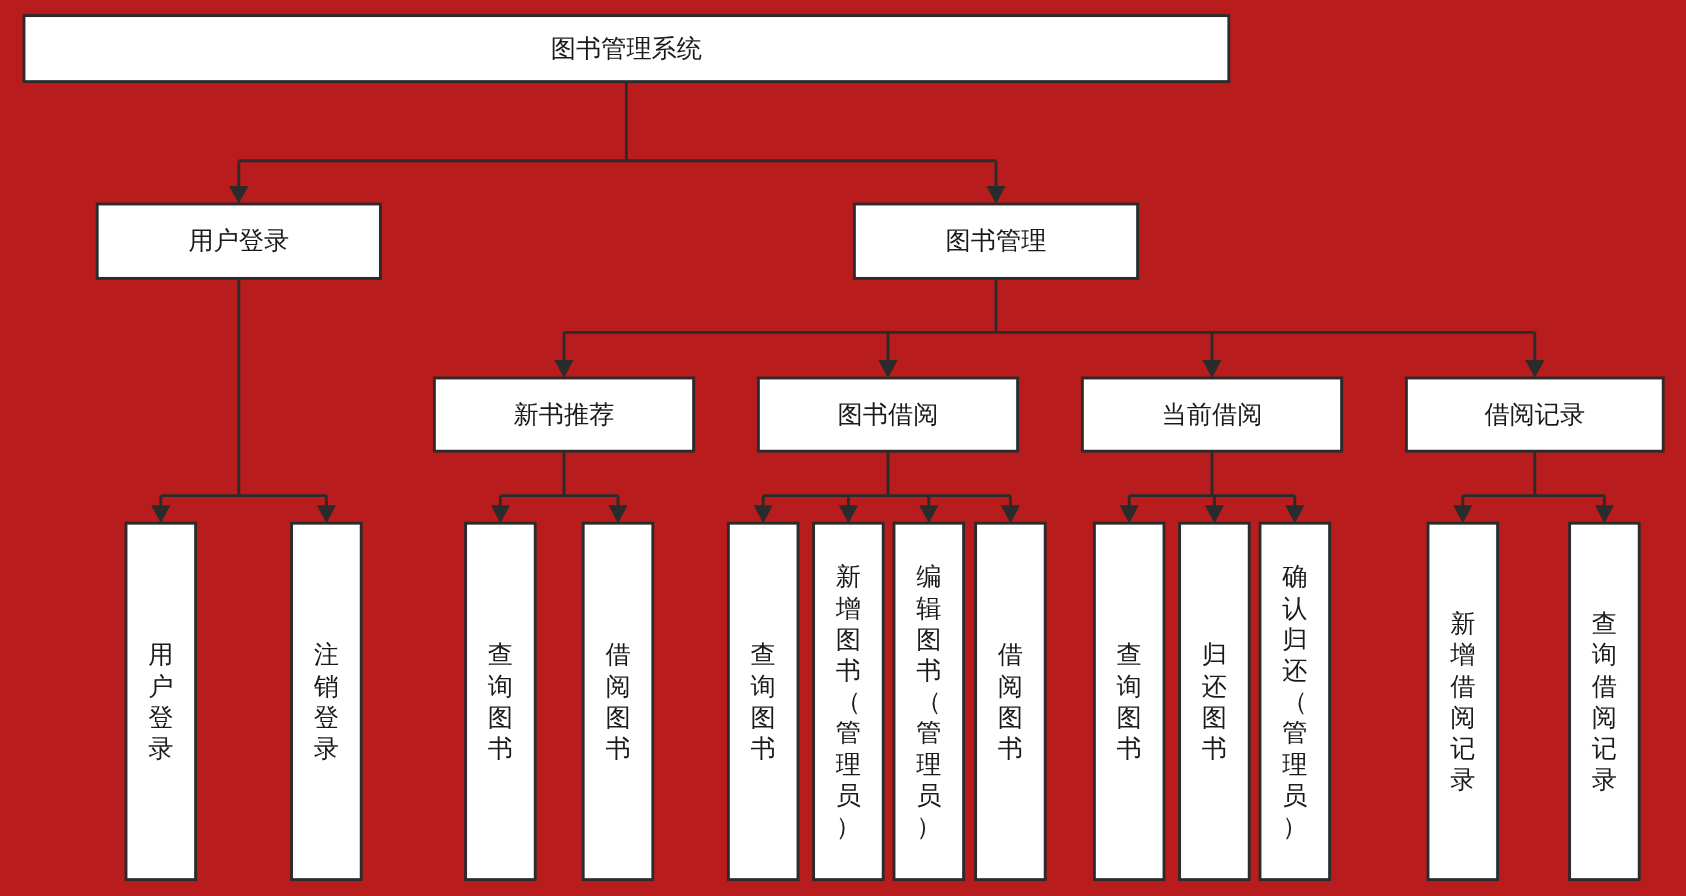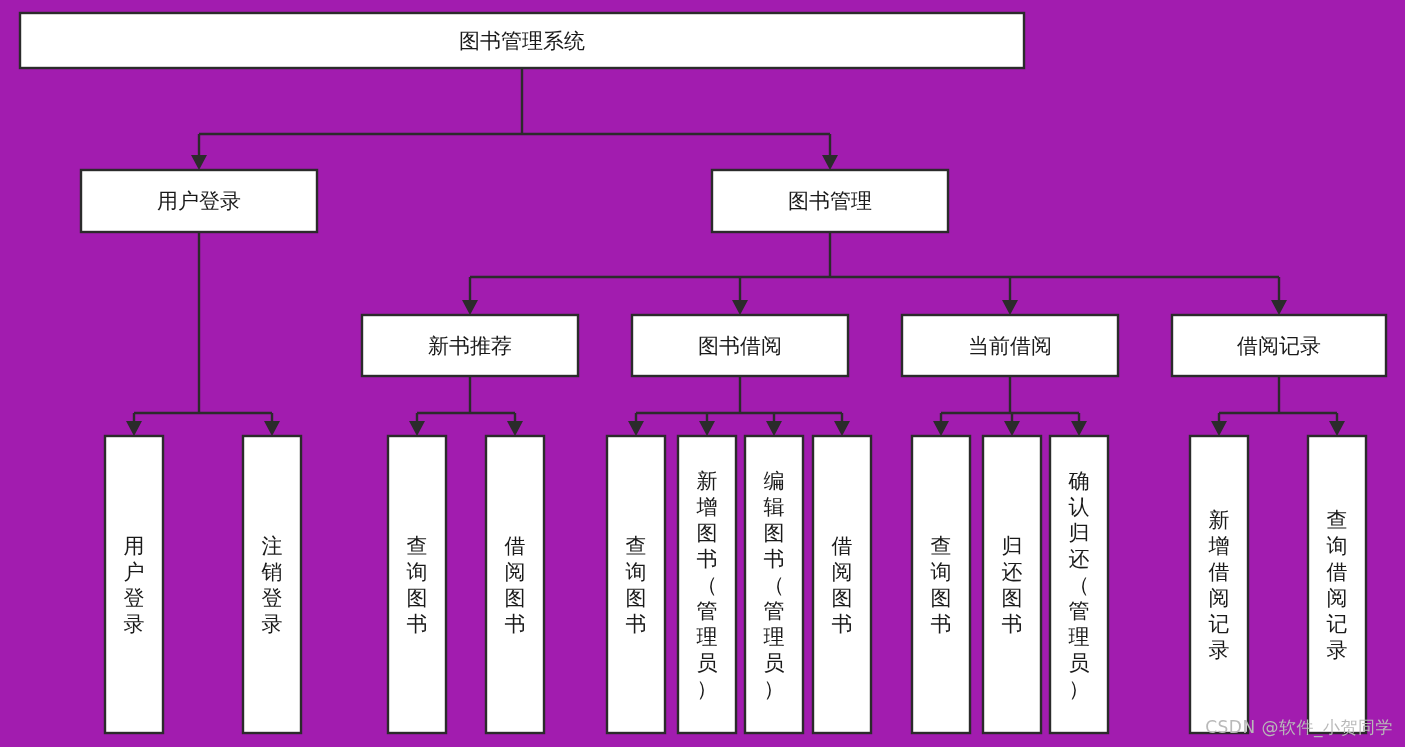--- a/index.html
+++ b/index.html
@@ -7,21 +7,21 @@
     padding: 0;
     background: #ffffff;
   }
   body {
     font-family: "DejaVu Sans", "Liberation Sans", sans-serif;
   }
   #diagram-root {
     position: relative;
     width: 1405px;
     height: 747px;
-    background: #a21caf;
+    background: #b91c1c;
     overflow: hidden;
   }
   svg.flow {
     position: absolute;
     left: 0;
     top: 0;
     width: 1405px;
     height: 747px;
   }
   .node-box {
@@ -199,14 +199,13 @@
         <g>
           <rect x="1190" y="436" width="58" height="297" class="node-box"></rect>
           <text x="1219" y="0" class="node-label-v"><tspan x="1219" y="526.78">新</tspan><tspan x="1219" y="552.78">增</tspan><tspan x="1219" y="578.78">借</tspan><tspan x="1219" y="604.78">阅</tspan><tspan x="1219" y="630.78">记</tspan><tspan x="1219" y="656.78">录</tspan></text>
         </g>
         <g>
           <rect x="1308" y="436" width="58" height="297" class="node-box"></rect>
           <text x="1337" y="0" class="node-label-v"><tspan x="1337" y="526.78">查</tspan><tspan x="1337" y="552.78">询</tspan><tspan x="1337" y="578.78">借</tspan><tspan x="1337" y="604.78">阅</tspan><tspan x="1337" y="630.78">记</tspan><tspan x="1337" y="656.78">录</tspan></text>
         </g>
       </g>
   </svg>
-  <div class="watermark">CSDN @软件_小贺同学</div>
 </div>
 
 </body></html>

